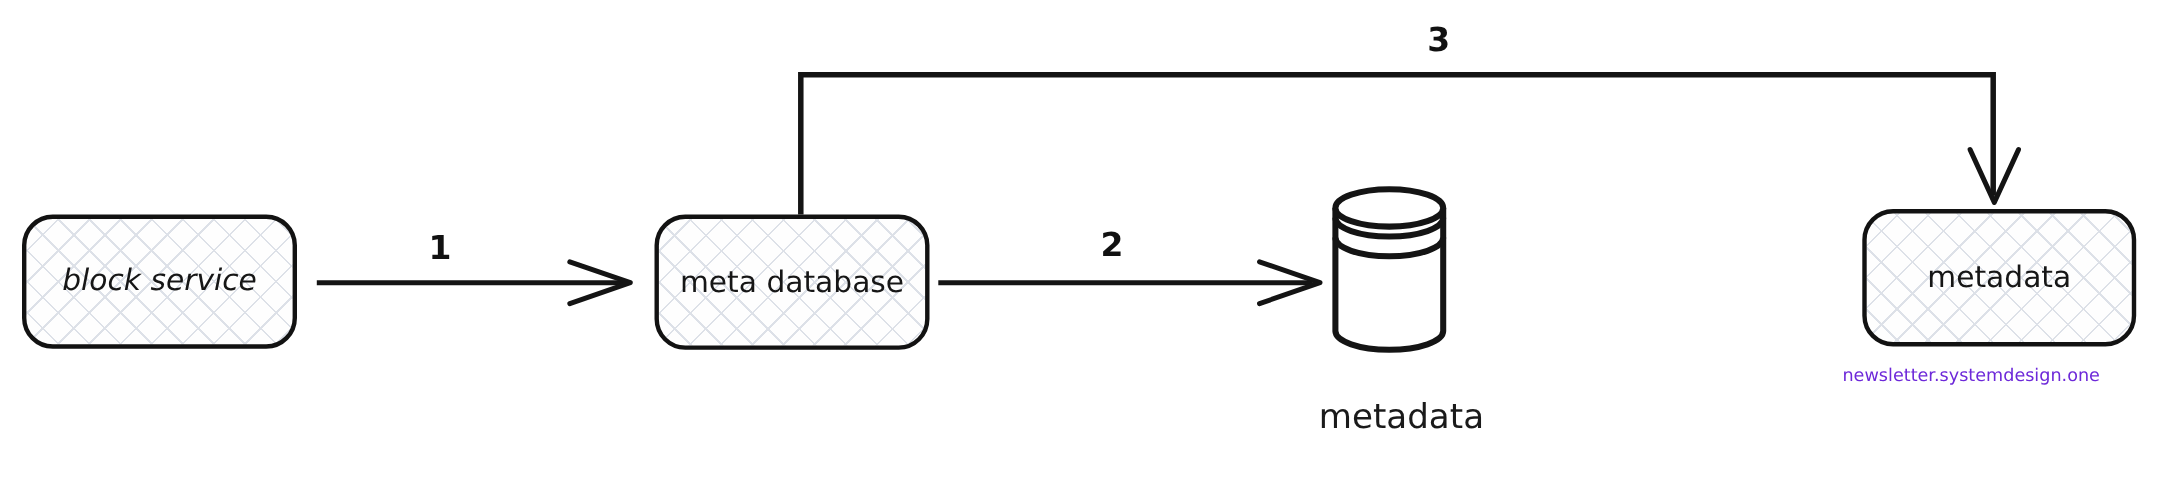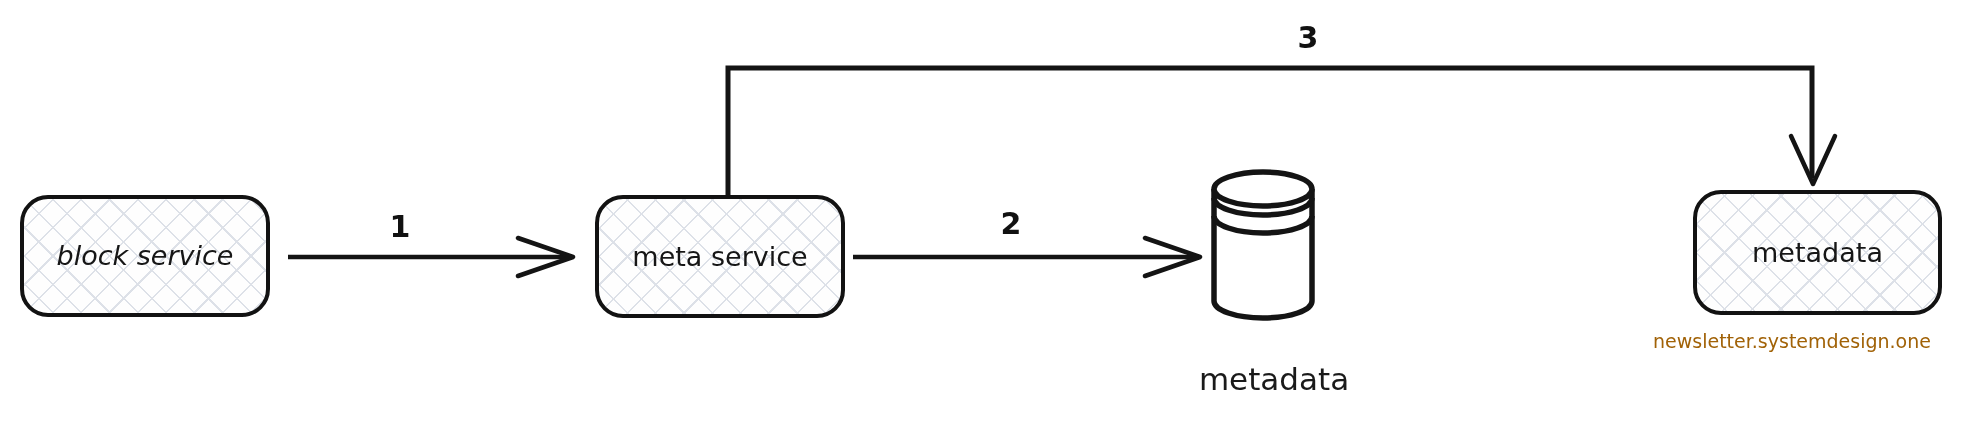--- a/index.html
+++ b/index.html
@@ -62,22 +62,22 @@
     line-height: 42px;
     color: #1a1a1a;
     white-space: nowrap;
   }
   .db-label span { display: block; margin-top: 36px; }
   .watermark {
     position: absolute;
     left: 1792px;
     top: 341px;
     transform: translate(-50%, -50%);
-    font-size: 19px;
-    color: #a16207;
+    font-size: 16px;
+    color: #6d28d9;
     white-space: nowrap;
   }
 </style>
 </head>
 <body>
 
 <div class="canvas">
 
   <svg class="connector-layer" width="1961" height="441" viewBox="0 0 1961 441" fill="none" stroke="#141414" stroke-width="4.5">
 
@@ -104,21 +104,21 @@
       <path d="M6,30 a49,17 0 0,0 98,0"></path>
       <path d="M6,48 a49,17 0 0,0 98,0"></path>
     </g>
   </svg>
 
   <div class="node node-block">
     <span>block service</span>
   </div>
 
   <div class="node node-meta">
-    <span>meta service</span>
+    <span>meta database</span>
   </div>
 
   <div class="node node-notif">
     <span>metadata</span>
   </div>
 
   <div class="edge-label edge-label-1">1</div>
   <div class="edge-label edge-label-2">2</div>
   <div class="edge-label edge-label-3">3</div>
 

